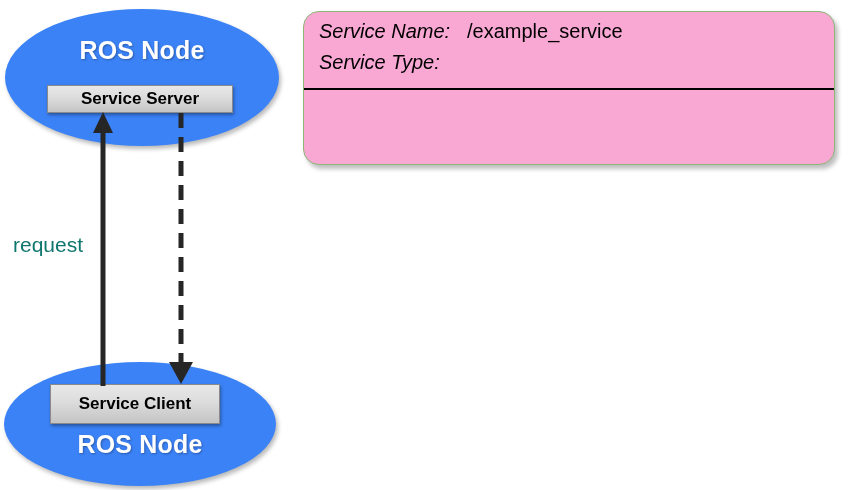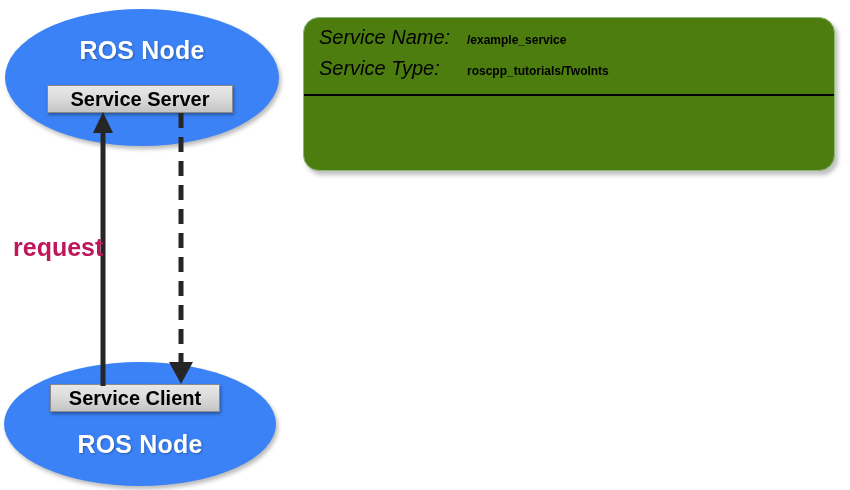--- a/index.html
+++ b/index.html
@@ -61,66 +61,65 @@
     position: absolute;
     background: linear-gradient(to bottom, #e8e8e8 0%, #dcdcdc 45%, #c4c4c4 100%);
     border: 1px solid #8a8a8a;
     box-shadow: 1px 2px 3px rgba(0,0,0,0.35);
     box-sizing: border-box;
     display: flex;
     align-items: center;
     justify-content: center;
     color: #000000;
     font-weight: bold;
-    font-size: 20px;
+    font-size: 17px;
     font-family: "Liberation Sans", sans-serif;
     white-space: nowrap;
   }
   #service-server-box {
     left: 47px;
     top: 85px;
     width: 186px;
     height: 28px;
   }
   #service-client-box {
     left: 50px;
     top: 384px;
     width: 170px;
-    height: 28px;
+    height: 40px;
   }
 
   
   #connectors {
     position: absolute;
     left: 0; top: 0;
     width: 850px;
     height: 490px;
     pointer-events: none;
   }
 
   
   .edge-label {
     position: absolute;
-    font-size: 25px;
-    color: #be185d;
+    font-size: 21px;
+    color: #0f766e;
     font-family: "Liberation Sans", sans-serif;
     white-space: nowrap;
-    font-weight: bold;
   }
   #label-request  { left: 13px;  top: 233px; }
   #label-response { left: 186px; top: 233px; }
 
   
   #info-panel {
     position: absolute;
     left: 303px;
-    top: 17px;
+    top: 11px;
     width: 532px;
     height: 154px;
-    background: #4d7c0f;
+    background: #f9a8d4;
     border: 1px solid #8bb877;
     border-radius: 16px;
     box-shadow: 3px 4px 4px rgba(0,0,0,0.25);
     box-sizing: border-box;
     overflow: hidden;
   }
   #info-divider {
     position: absolute;
     left: 0;
     top: 76px;
@@ -144,22 +143,22 @@
   }
   .info-label {
     font-style: italic;
     font-size: 20px;
     color: #000000;
     width: 148px;
     flex: 0 0 148px;
     font-family: "Liberation Sans", sans-serif;
   }
   .info-value {
-    font-weight: bold;
-    font-size: 12px;
+    font-weight: normal;
+    font-size: 20px;
     color: #000000;
     font-family: "Liberation Sans", sans-serif;
     white-space: nowrap;
   }
 </style>
 </head>
 <body>
 
 <div id="canvas">
 
@@ -195,21 +194,20 @@
 
     <div class="info-section" id="info-section-identity">
 
       <div class="info-row">
         <span class="info-label">Service Name:</span>
         <span class="info-value">/example_service</span>
       </div>
 
       <div class="info-row">
         <span class="info-label">Service Type:</span>
-        <span class="info-value">roscpp_tutorials/TwoInts</span>
       </div>
     </div>
 
     <div id="info-divider"></div>
 
     <div class="info-section" id="info-section-types">
 
 
     </div>
 

